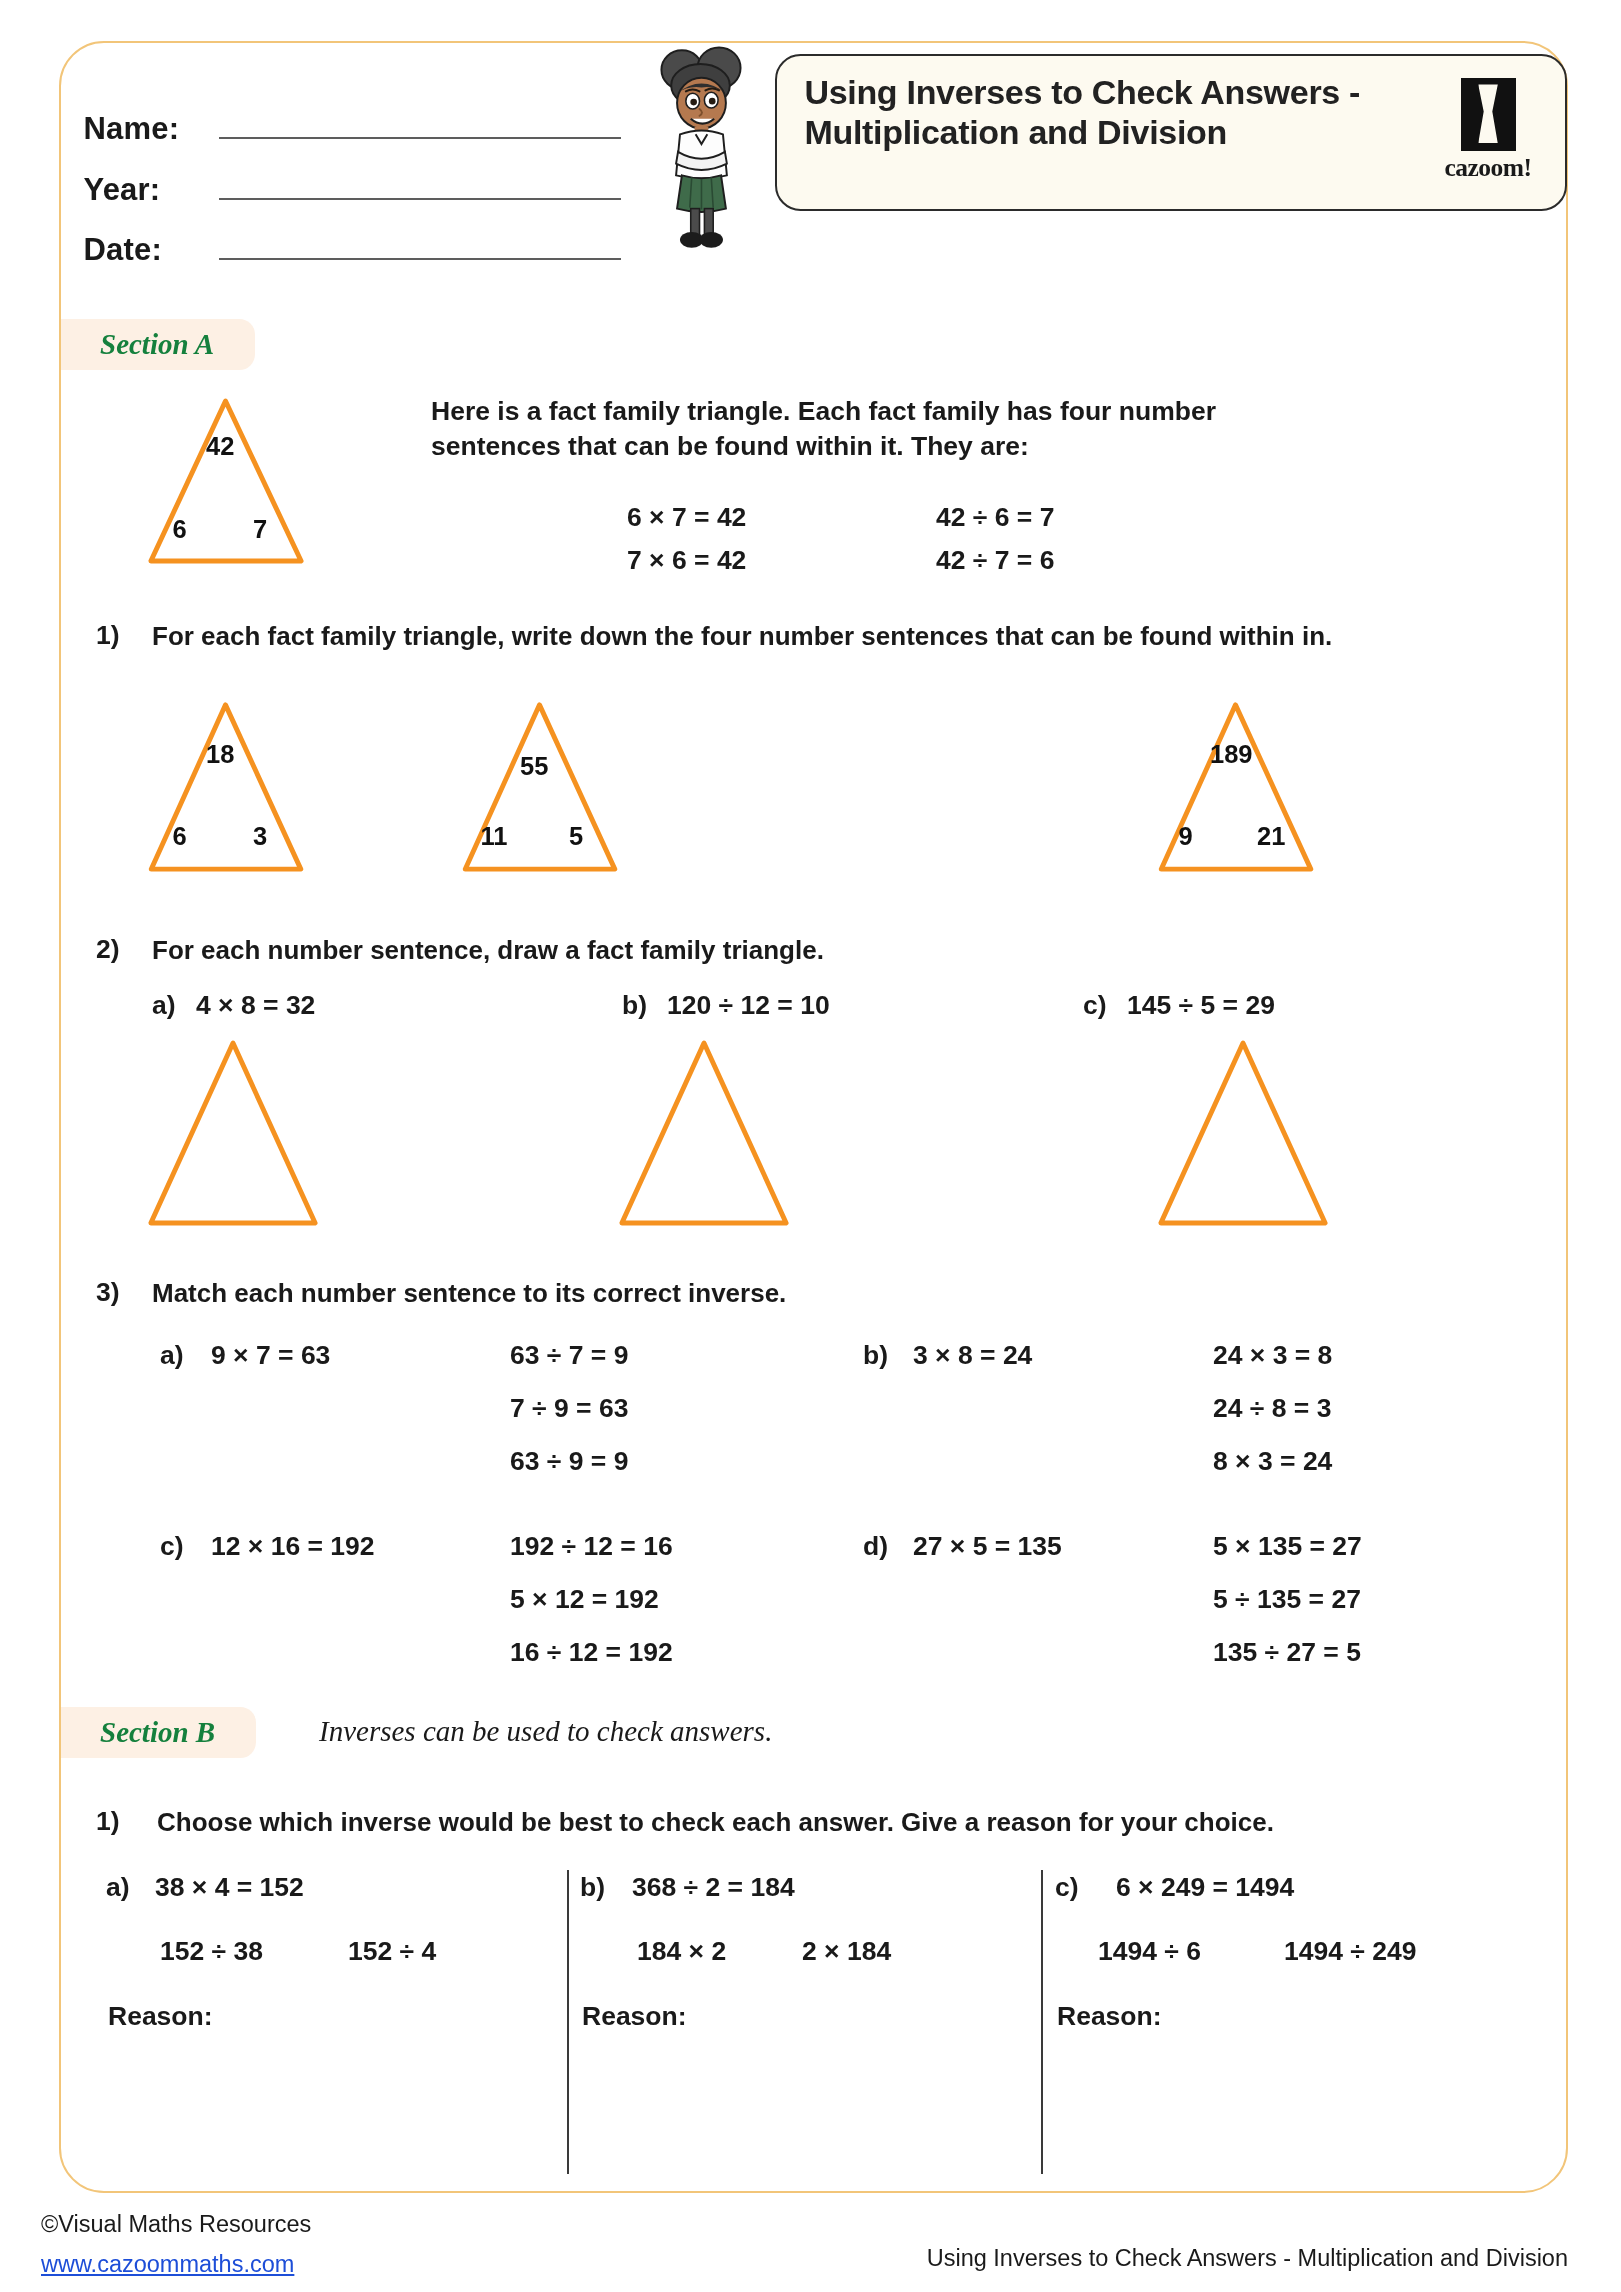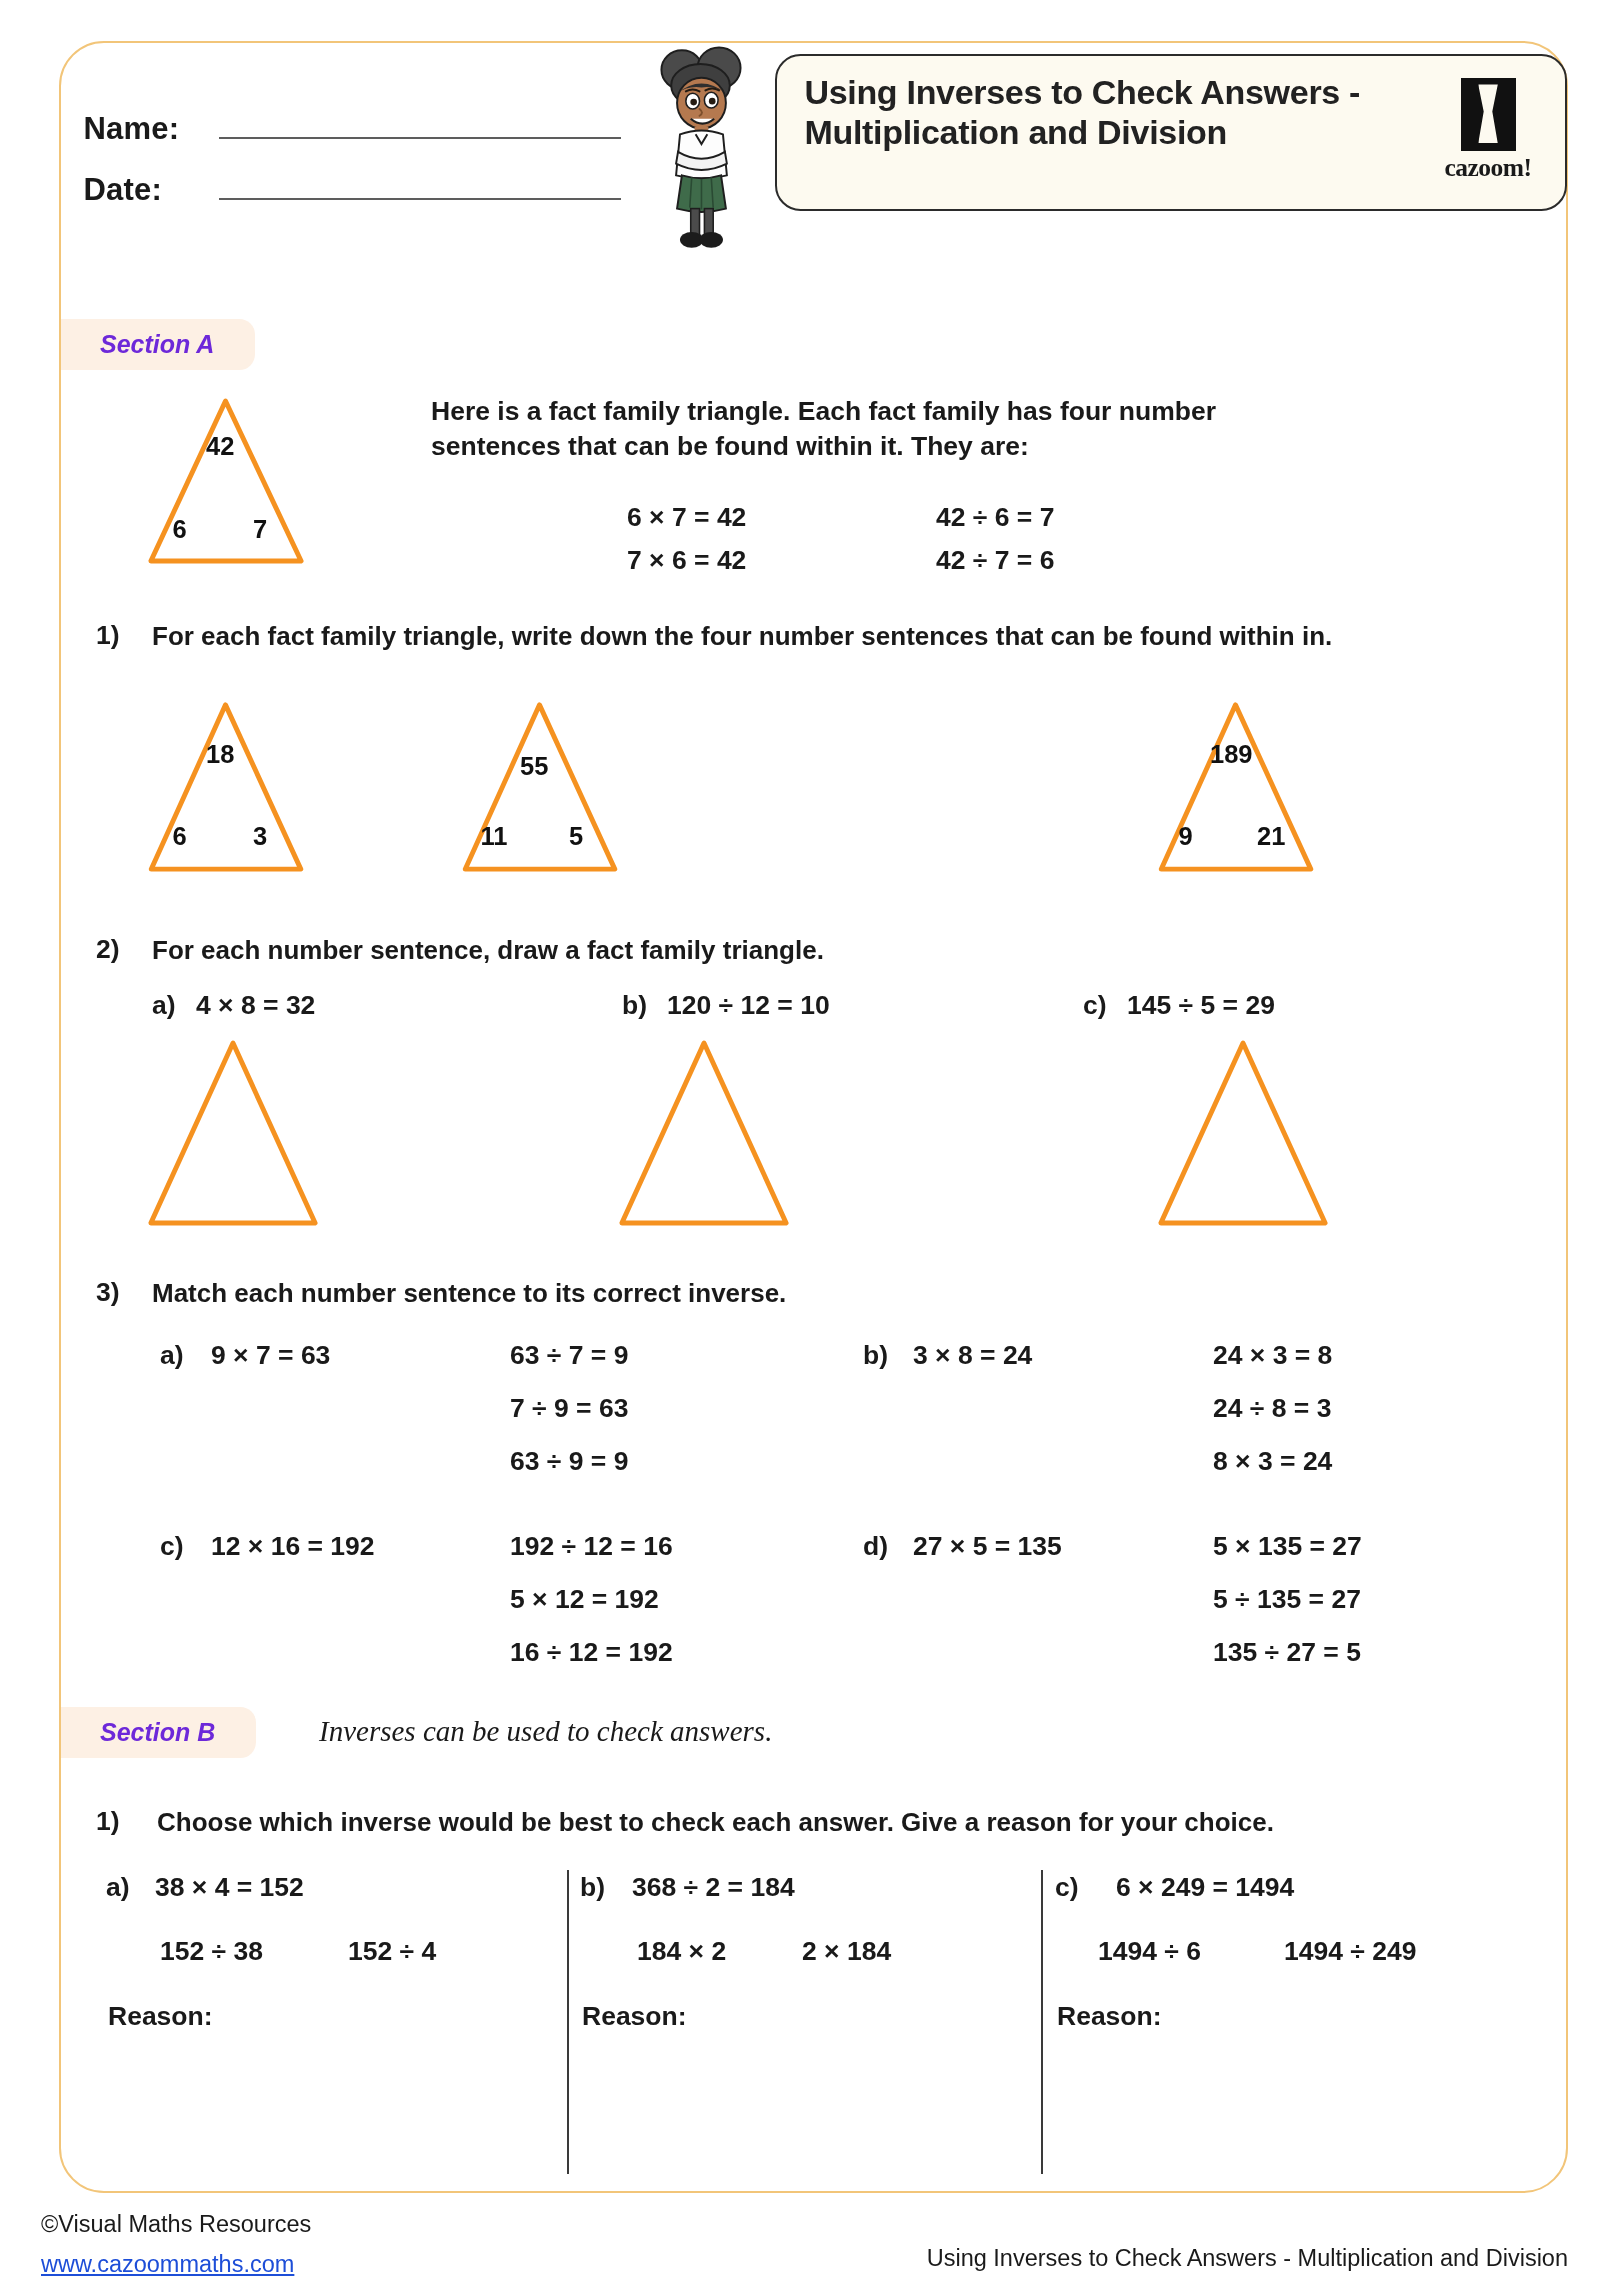--- a/index.html
+++ b/index.html
@@ -133,25 +133,25 @@
     background: #fdf0e4;
     border-radius: 0 15.7px 15.7px 0;
     height: 51px;
     display: flex;
     align-items: center;
     padding-left: 39px;
     padding-right: 41px;
     box-sizing: border-box;
   }
   .section-pill span {
-    font-family: Liberation Sans, sans-serif;
+    font-family: Liberation Serif, serif;
     font-style: italic;
     font-weight: bold;
-    font-size: 25px;
-    color: #6d28d9;
+    font-size: 29px;
+    color: #15803d;
   }
   .section-note {
     position: absolute;
     font-family: "Liberation Serif", serif;
     font-style: italic;
     font-size: 29px;
     color: #1a1a1a;
   }
 
   
@@ -232,20 +232,24 @@
 </head>
 <body>
 
 <div id="page-frame"></div>
 
 <div id="header">
 
   <div class="namefields">
     <div class="field-row">
       <div class="field-label">Name:</div>
+      <div class="field-line"></div>
+    </div>
+    <div class="field-row">
+      <div class="field-label">Year:</div>
       <div class="field-line"></div>
     </div>
     <div class="field-row">
       <div class="field-label">Date:</div>
       <div class="field-line"></div>
     </div>
   </div>
 
   <div id="mascot">
     <svg viewBox="0 0 130 210" width="127" height="206">

